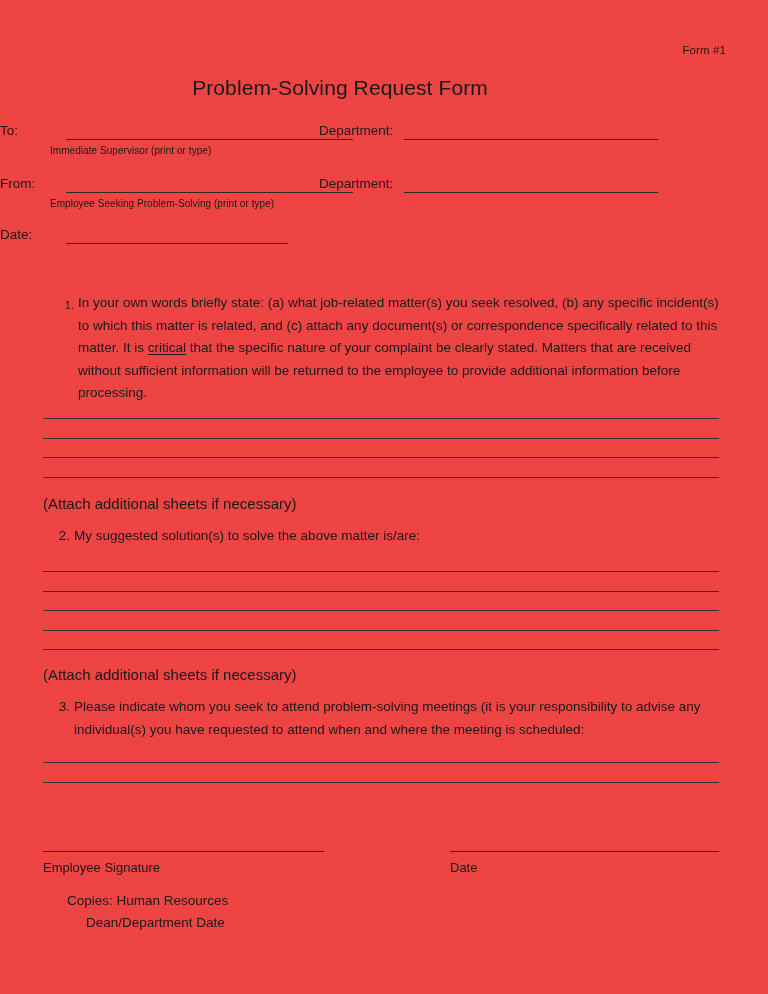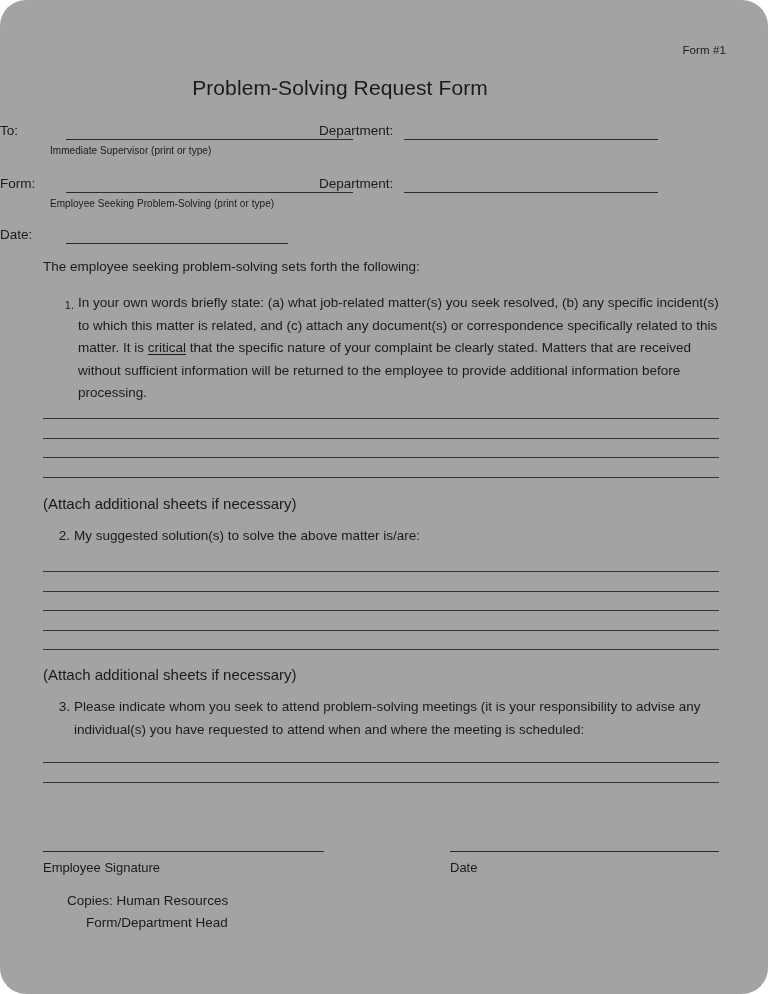--- a/index.html
+++ b/index.html
@@ -11,22 +11,21 @@
     width: 768px;
     height: 994px;
     font-family: "Liberation Sans", sans-serif;
     color: #1a1a1a;
     position: relative;
     overflow: hidden;
   }
   .page {
     position: absolute;
     inset: 0;
-    background: #a3a3a3;
-    border-radius: 26px;
+    background: #ef4444;
   }
 
   
   .form-no {
     position: absolute;
     top: 44px;
     right: 42px;
     font-size: 11.5px;
     letter-spacing: .1px;
     white-space: nowrap;
@@ -153,33 +152,32 @@
 
   <div class="field-row" style="top:124px;">
     <span class="field-label">To:</span>
     <span class="blank-rule" style="left:66px; top:15px; width:287px;"></span>
     <span class="field-caption" style="left:50px; top:22px;">Immediate Supervisor (print or type)</span>
     <span class="dept-label" style="left:319px; top:0;">Department:</span>
     <span class="blank-rule" style="left:404px; top:15px; width:254px;"></span>
   </div>
 
   <div class="field-row" style="top:177px;">
-    <span class="field-label">Form:</span>
+    <span class="field-label">From:</span>
     <span class="blank-rule" style="left:66px; top:15px; width:287px;"></span>
     <span class="field-caption" style="left:50px; top:22px;">Employee Seeking Problem-Solving (print or type)</span>
     <span class="dept-label" style="left:319px; top:0;">Department:</span>
     <span class="blank-rule" style="left:404px; top:15px; width:254px;"></span>
   </div>
 
   <div class="field-row" style="top:228px;">
     <span class="field-label">Date:</span>
     <span class="blank-rule" style="left:66px; top:15px; width:222px;"></span>
   </div>
 
-  <div class="intro">The employee seeking problem-solving sets forth the following:</div>
 
   <div class="item item-1" style="left:60px; top:292px; width:659px;">
     <span class="num">1.</span>
     <span class="text"><span>In your own words briefly state: (a) what job-related matter(s) you seek resolved, (b) any specific incident(s) to which this matter is related, and (c) attach any document(s) or correspondence specifically related to this matter.  It is </span><u>critical</u><span> that the specific nature of your complaint be clearly stated.  Matters that are received without sufficient information will be returned to the employee to provide additional information before processing.</span></span>
   </div>
 
   <div class="rules" style="top:418px;">
     <div class="rule" style="margin-bottom:18.5px;"></div>
     <div class="rule" style="margin-bottom:18.5px;"></div>
     <div class="rule" style="margin-bottom:18.5px;"></div>
@@ -211,15 +209,15 @@
     <div class="rule"></div>
   </div>
 
   <span class="sig-rule" style="left:43px; top:851px; width:281px;"></span>
   <span class="sig-label" style="left:43px; top:860px;">Employee Signature</span>
 
   <span class="sig-rule" style="left:450px; top:851px; width:269px;"></span>
   <span class="sig-label" style="left:450px; top:860px;">Date</span>
 
   <div class="copies" style="top:893px;margin-left:24px;">Copies: Human Resources</div>
-  <div class="copies" style="top:915px; left:86px;">Form/Department Head</div>
+  <div class="copies" style="top:915px; left:86px;">Dean/Department Date</div>
 
 </div>
 
 </body></html>

